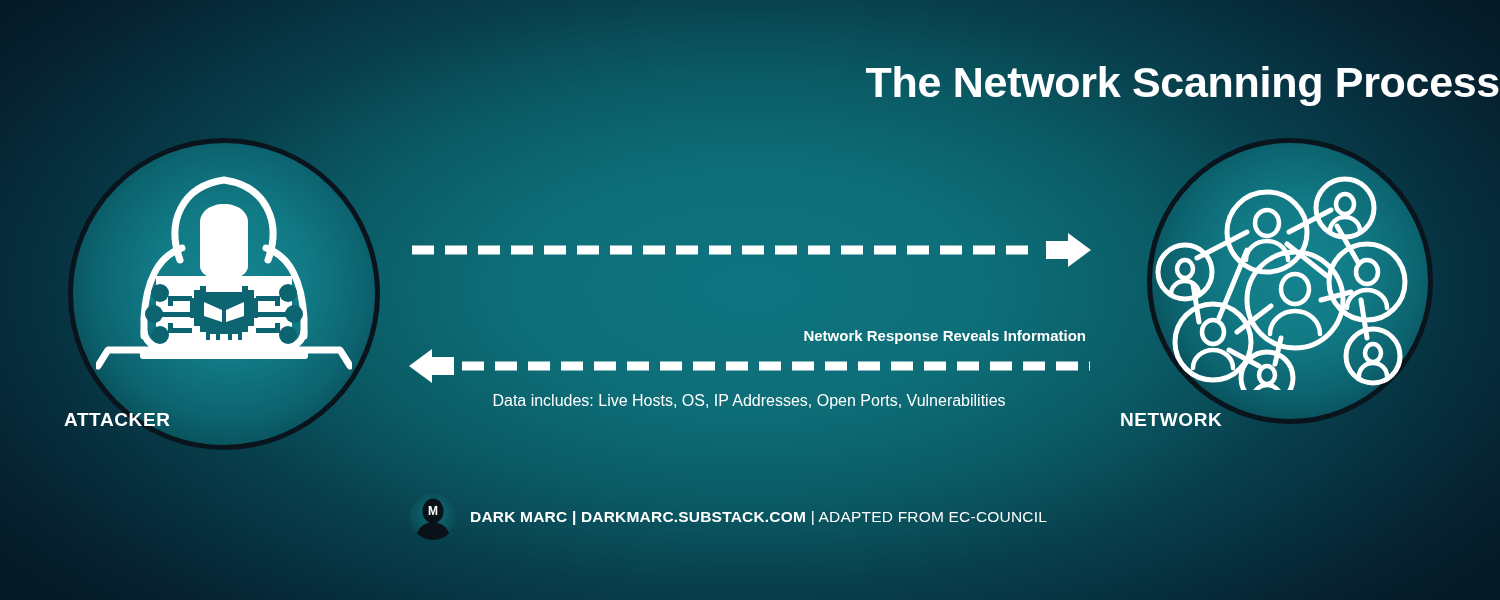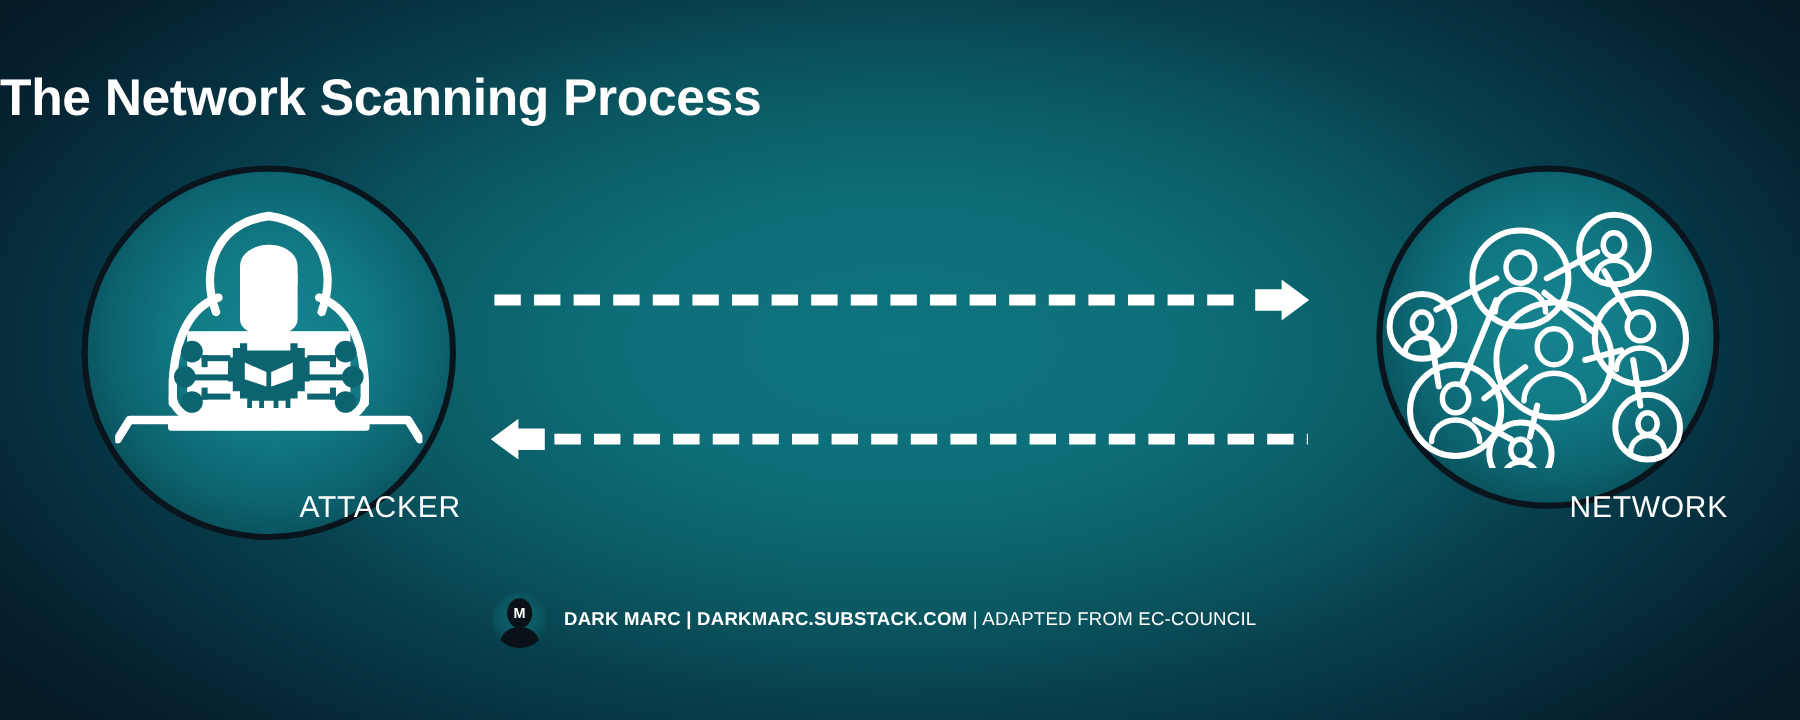--- a/index.html
+++ b/index.html
@@ -23,21 +23,21 @@
         #06212f 90%,
         #051a27 100%);
   }
 
   
   .title {
     position: absolute;
     left: 0;
     top: 58px;
     width: 1500px;
-    text-align: left;
+    text-align: right;
     color: #ffffff;
     font-size: 43px;
     font-weight: bold;
     letter-spacing: -0.3px;
     white-space: nowrap;
   }
 
   
   .node-circle {
     position: absolute;
@@ -60,24 +60,24 @@
   }
   #network-circle {
     left: 1147px;
     top: 138px;
     width: 286px;
     height: 286px;
   }
   .node-label {
     position: absolute;
     width: 320px;
-    text-align: right;
-    color: #ffffff;
-    font-size: 25px;
-    font-weight: normal;
+    text-align: left;
+    color: #ffffff;
+    font-size: 19px;
+    font-weight: bold;
     letter-spacing: 0.6px;
     white-space: nowrap;
   }
   #attacker-label { left: 64px; top: 409px; }
   #network-label  { left: 1120px; top: 409px; }
 
   .icon-svg {
     position: absolute;
     display: block;
   }
@@ -299,26 +299,28 @@
   </svg>
 
   <div class="node-label" id="network-label">NETWORK</div>
 
 
   <svg class="arrow-svg" id="probe-arrow" viewBox="0 0 684 48">
     <line x1="4" y1="22" x2="630" y2="22" stroke="#ffffff" stroke-width="9" stroke-dasharray="22 11" stroke-linecap="butt"></line>
     <path d="M638 13 L660 13 L660 5 L683 22 L660 39 L660 31 L638 31 Z" fill="#ffffff"></path>
   </svg>
 
+  <div class="flow-label" id="response-label">Network Response Reveals Information</div>
 
   <svg class="arrow-svg" id="response-arrow" viewBox="0 0 686 48">
     <line x1="56" y1="22" x2="684" y2="22" stroke="#ffffff" stroke-width="9" stroke-dasharray="22 11" stroke-linecap="butt"></line>
     <path d="M48 13 L26 13 L26 5 L3 22 L26 39 L26 31 L48 31 Z" fill="#ffffff"></path>
   </svg>
 
+  <div class="flow-sub">Data includes: Live Hosts, OS, IP Addresses, Open Ports, Vulnerabilities</div>
 
   <div class="footer">
     <div class="avatar">
       <svg viewBox="0 0 46 46" width="46" height="46">
         <ellipse cx="23" cy="17" rx="10.5" ry="12.5" fill="#0a1118"></ellipse>
         <path d="M6 46 C6 34.5, 13.5 28.5, 23 28.5 C32.5 28.5, 40 34.5, 40 46 Z" fill="#0a1118"></path>
         <text x="23" y="21" text-anchor="middle" fill="#ffffff" font-family="Liberation Sans, sans-serif" font-size="12" font-weight="bold">M</text>
       </svg>
     </div>
     <div class="footer-text">

